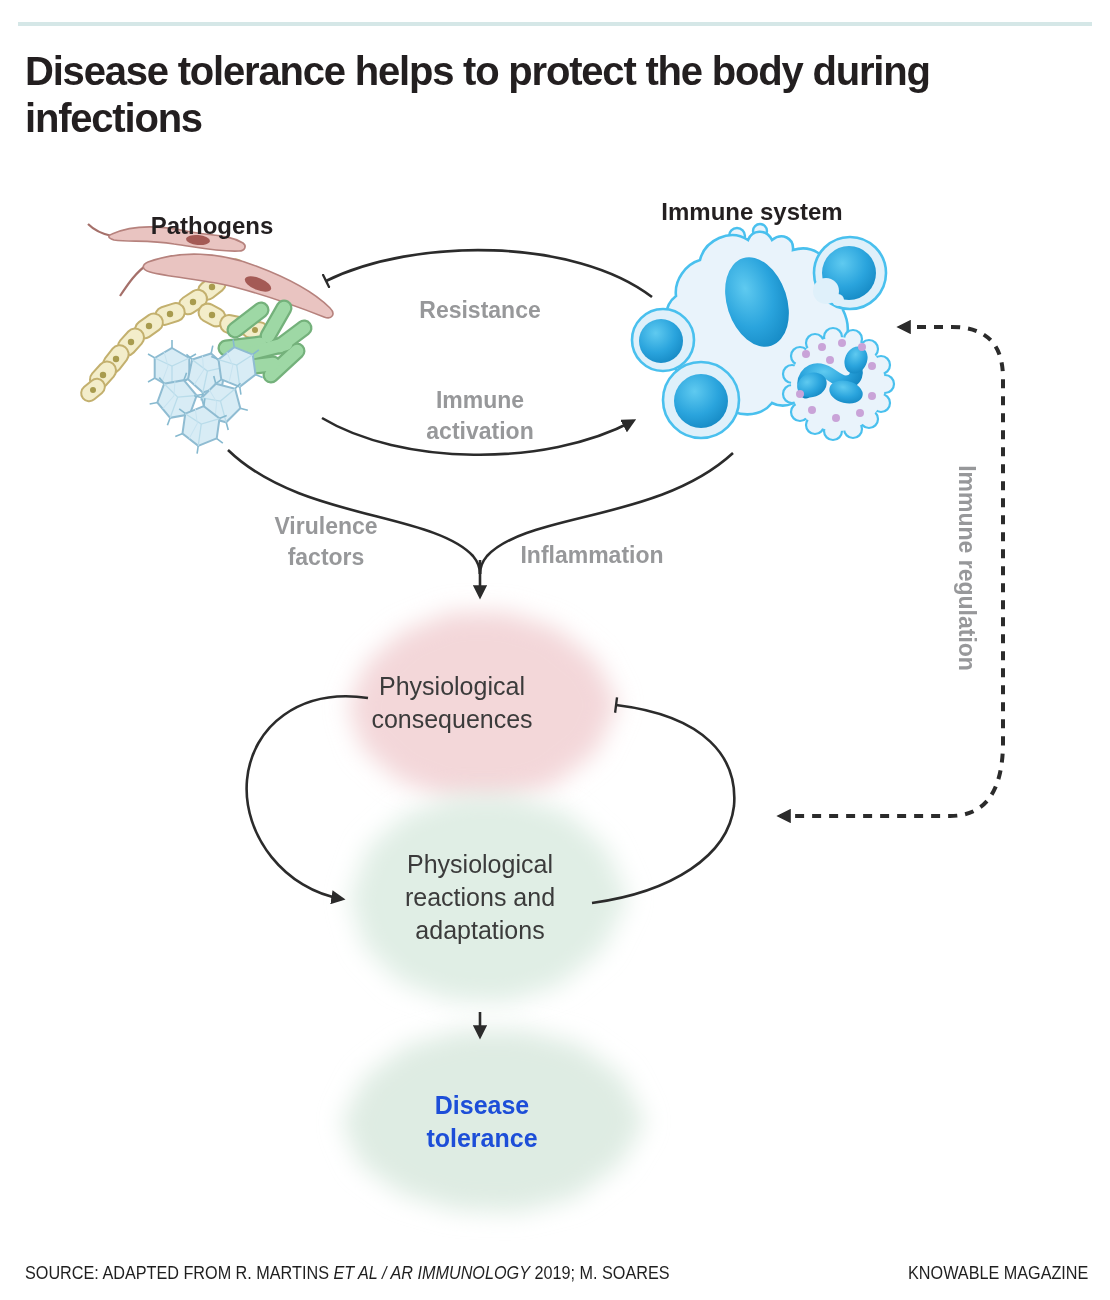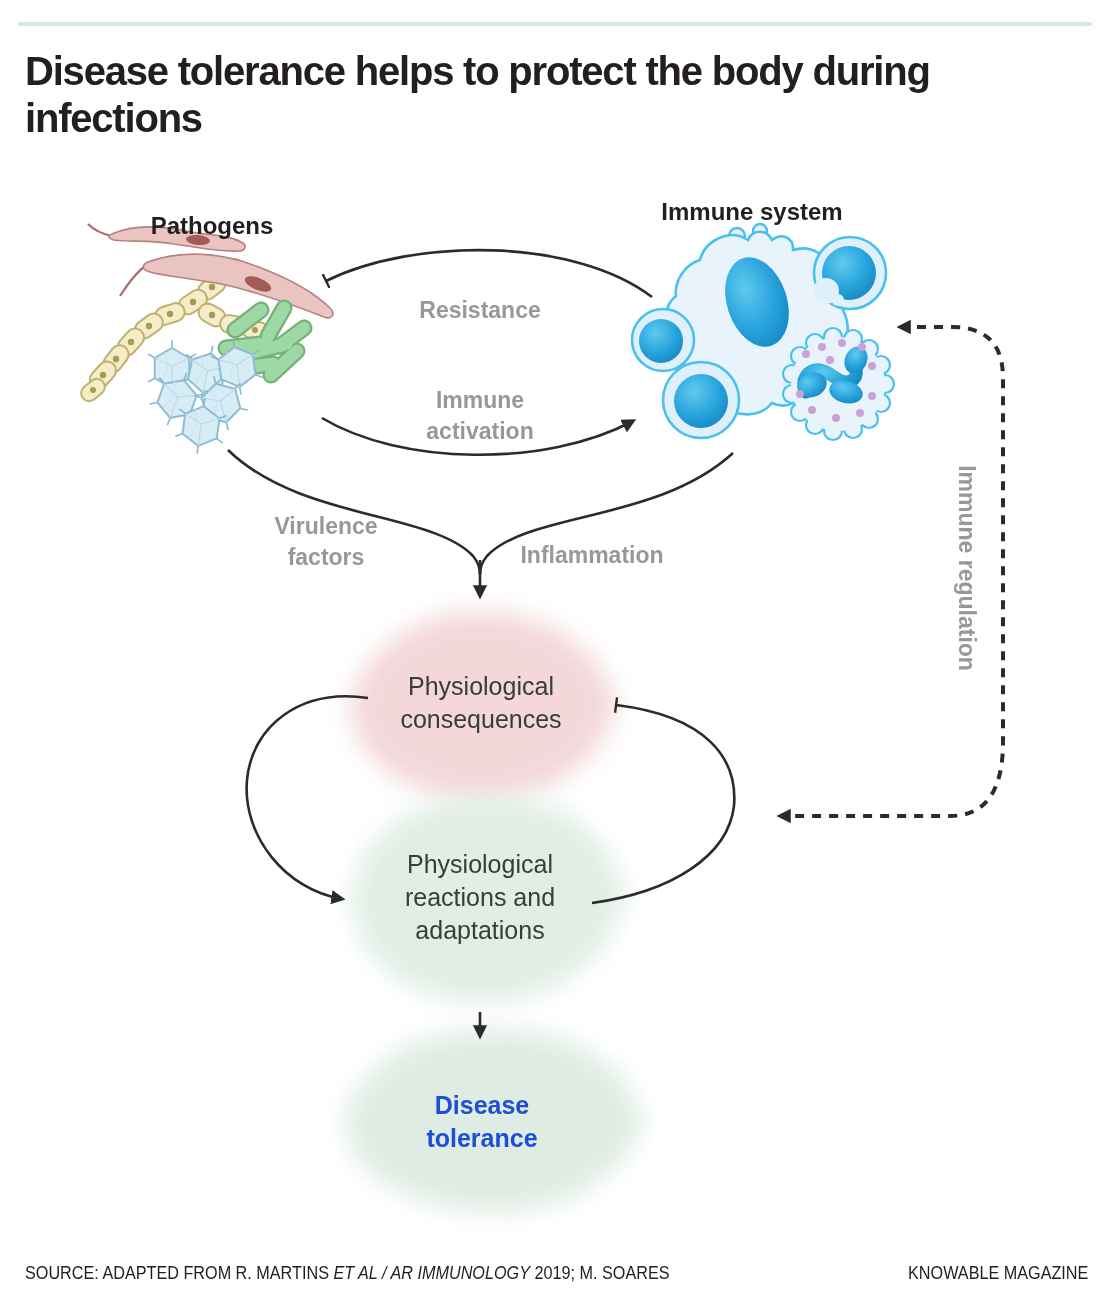--- a/index.html
+++ b/index.html
@@ -244,21 +244,21 @@
 
   <div class="nodehead" style="left:212px;top:201px;margin-top:25px;">Pathogens</div>
   <div class="nodehead" style="left:752px;top:212px;">Immune system</div>
 
   <div class="glabel nw" style="left:480px;top:278px;margin-top:32px;">Resistance</div>
   <div class="glabel" style="left:480px;top:416px;width:150px;">Immune activation</div>
   <div class="glabel" style="left:326px;top:542px;width:125px;">Virulence factors</div>
   <div class="glabel nw" style="left:592px;top:555px;">Inflammation</div>
   <div class="rot" style="left:966px;top:568px;">Immune regulation</div>
 
-  <div class="blobtext" style="left:481px;top:703px;width:235px;">Physiological consequences</div>
+  <div class="blobtext" style="left:452px;top:703px;width:235px;">Physiological consequences</div>
   <div class="blobtext" style="left:480px;top:897px;width:195px;">Physiological reactions and adaptations</div>
   <div class="blobtext strong" style="left:482px;top:1122px;width:155px;">Disease tolerance</div>
 
   <div class="footer left">
     <span>SOURCE: ADAPTED FROM R. MARTINS </span><span class="it">ET AL / AR IMMUNOLOGY</span><span> 2019; M. SOARES</span>
   </div>
   <div class="footer right">KNOWABLE MAGAZINE</div>
 
 </div>
 

